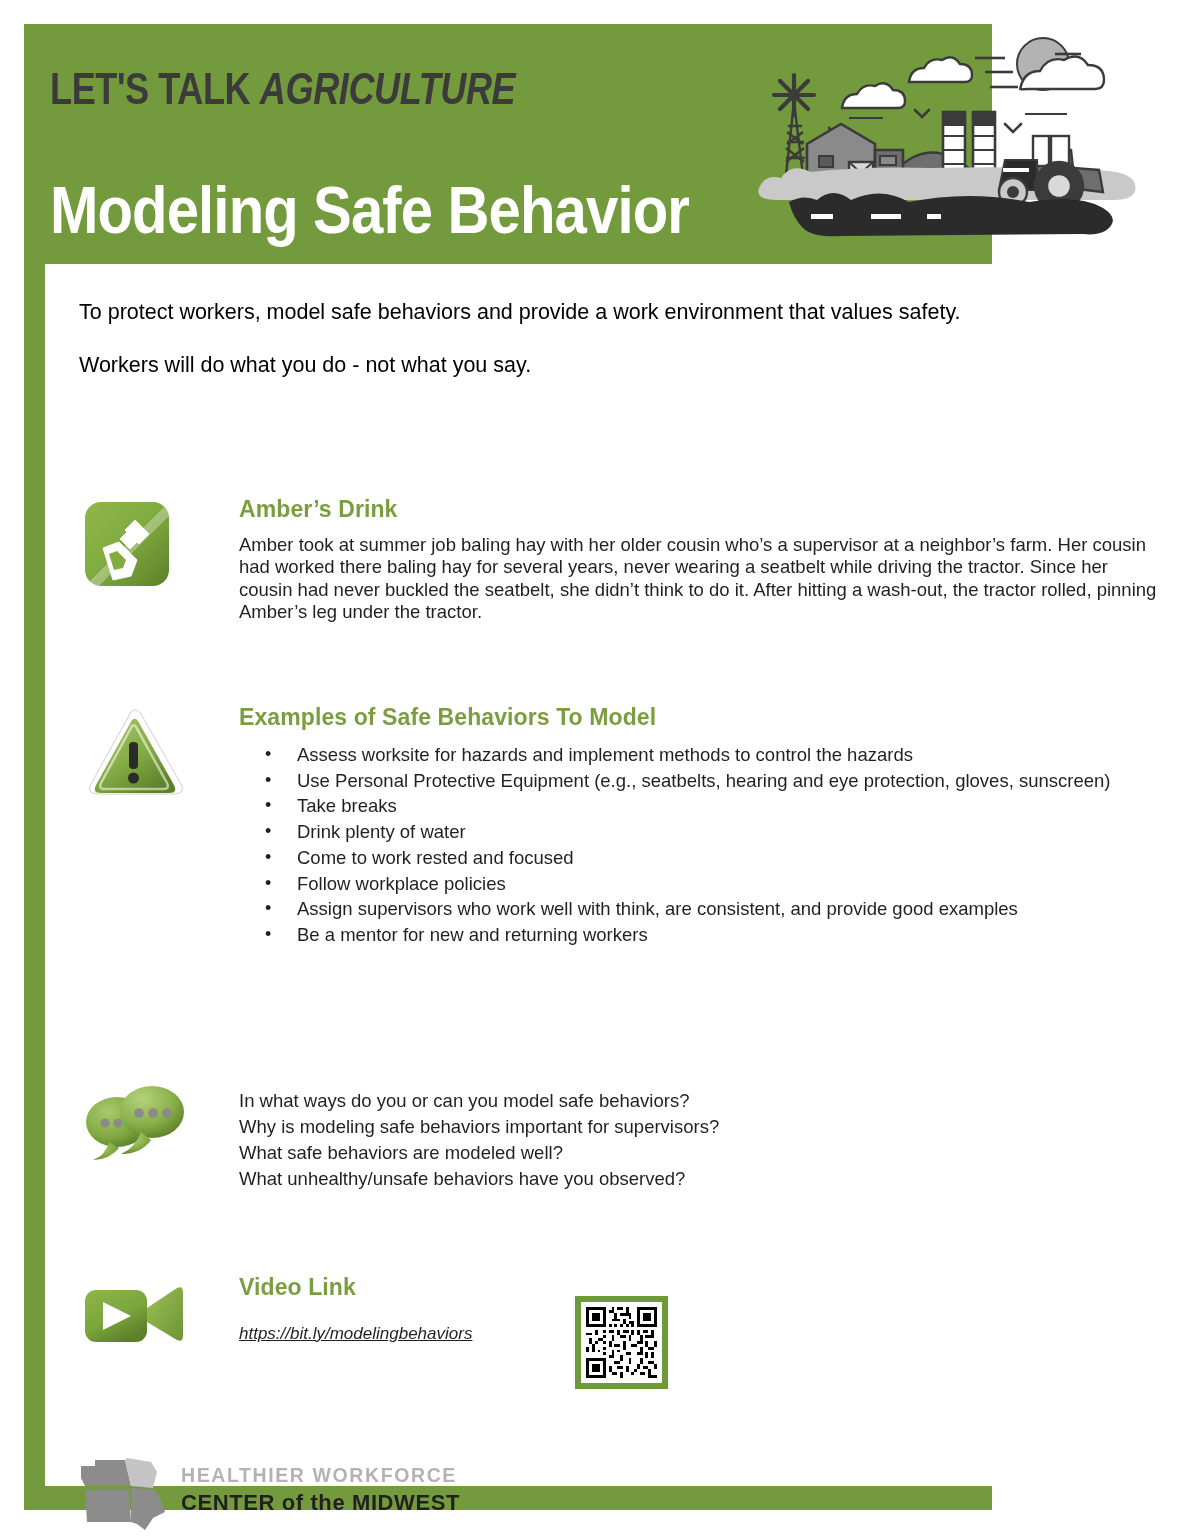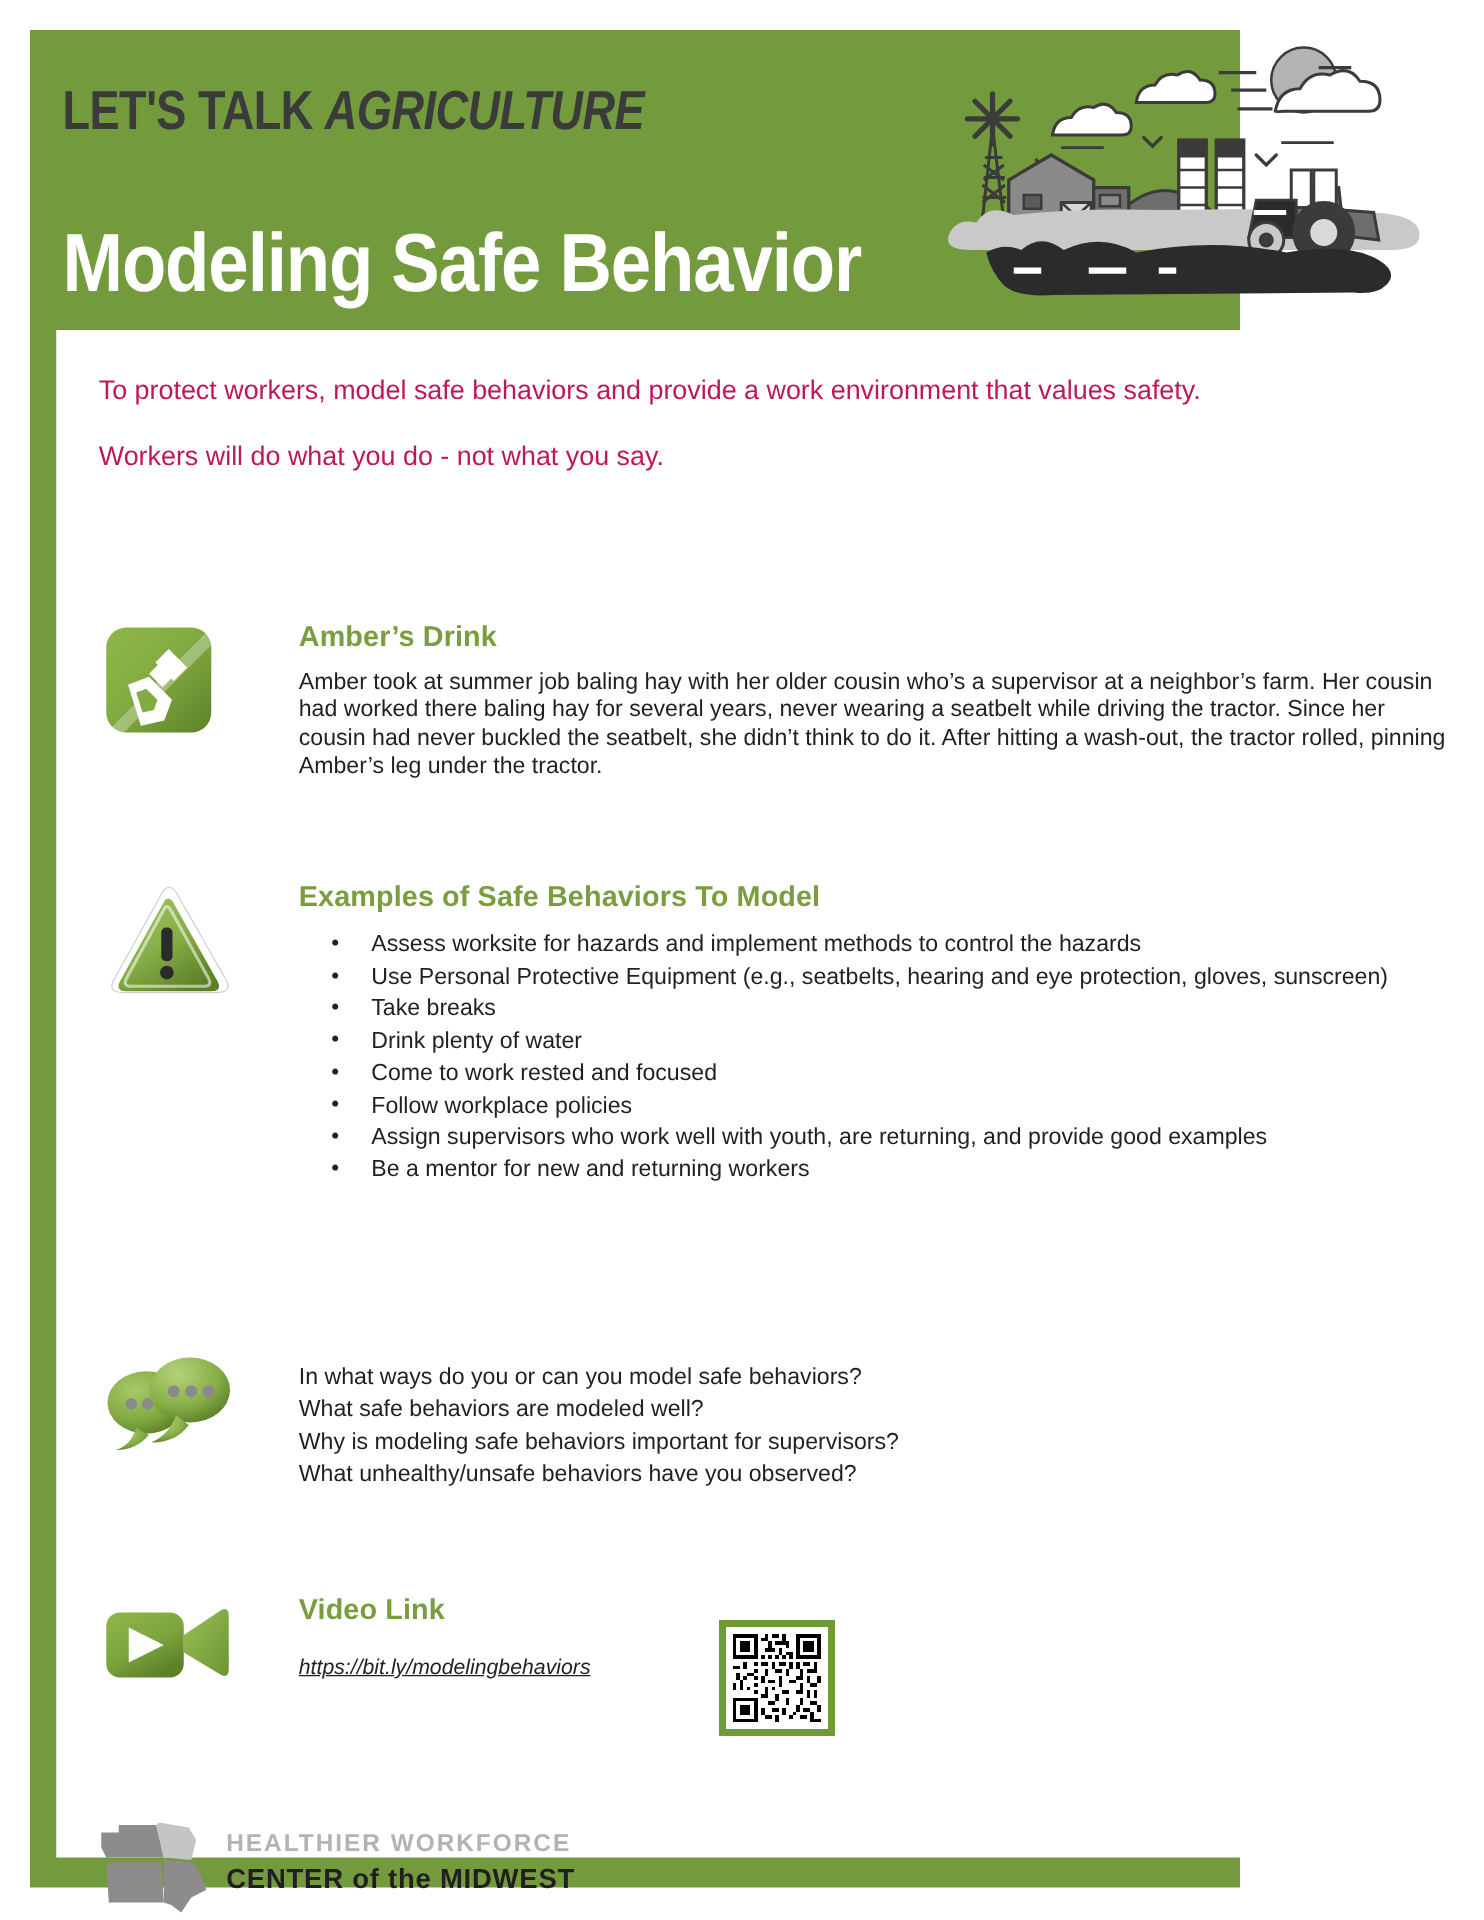--- a/index.html
+++ b/index.html
@@ -82,21 +82,21 @@
     height: 1222px;
     background: #ffffff;
   }
 
   .intro {
     position: absolute;
     left: 34px;
     top: 38px;
     width: 1040px;
     font-size: 21.5px;
-    color: #be185d;
+    color: #000000;
     line-height: 1.0;
   }
   .intro p { margin: 0 0 31px 0; }
 
   
   .section { position: absolute; }
   .sec-icon {
     position: absolute;
     left: 0;
     top: 0;
@@ -347,21 +347,21 @@
       </svg>
       <div class="sec-body">
         <h2 class="sec-title">Examples of Safe Behaviors To Model</h2>
         <ul class="bullets">
           <li>Assess worksite for hazards and implement methods to control the hazards</li>
           <li>Use Personal Protective Equipment (e.g., seatbelts, hearing and eye protection, gloves, sunscreen)</li>
           <li>Take breaks</li>
           <li>Drink plenty of water</li>
           <li>Come to work rested and focused</li>
           <li>Follow workplace policies</li>
-          <li>Assign supervisors who work well with youth, are returning, and provide good examples</li>
+          <li>Assign supervisors who work well with think, are consistent, and provide good examples</li>
           <li>Be a mentor for new and returning workers</li>
         </ul>
       </div>
     </div>
 
     <div class="section" style="left:34px; top:810px; width:1040px;">
       <svg class="sec-icon" width="110" height="80" viewBox="0 0 110 80" style="top:8px;">
         <defs>
           <radialGradient id="bub1" cx="0.35" cy="0.3" r="0.85">
             <stop offset="0%" stop-color="#a9c96c"></stop>
@@ -387,22 +387,22 @@
         <path d="M62 50 q-6 16 -20 22 q20 0 30 -14 z" fill="url(#bub2)"></path>
         <g fill="#8a8a8a">
           <circle cx="60" cy="31" r="4.8"></circle>
           <circle cx="74" cy="31" r="4.8"></circle>
           <circle cx="88" cy="31" r="4.8"></circle>
         </g>
       </svg>
       <div class="sec-body">
         <p class="sec-text" style="margin-top:14px;">
           <span class="qa-line">In what ways do you or can you model safe behaviors?</span>
+          <span class="qa-line">Why is modeling safe behaviors important for supervisors?</span>
           <span class="qa-line">What safe behaviors are modeled well?</span>
-          <span class="qa-line">Why is modeling safe behaviors important for supervisors?</span>
           <span class="qa-line">What unhealthy/unsafe behaviors have you observed?</span>
         </p>
       </div>
     </div>
 
     <div class="section" style="left:34px; top:1010px; width:1040px;">
       <svg class="sec-icon" width="110" height="80" viewBox="0 0 110 80" style="top:4px;">
         <defs>
           <linearGradient id="camg" x1="0" y1="0" x2="0.6" y2="1">
             <stop offset="0%" stop-color="#8fb64a"></stop>

